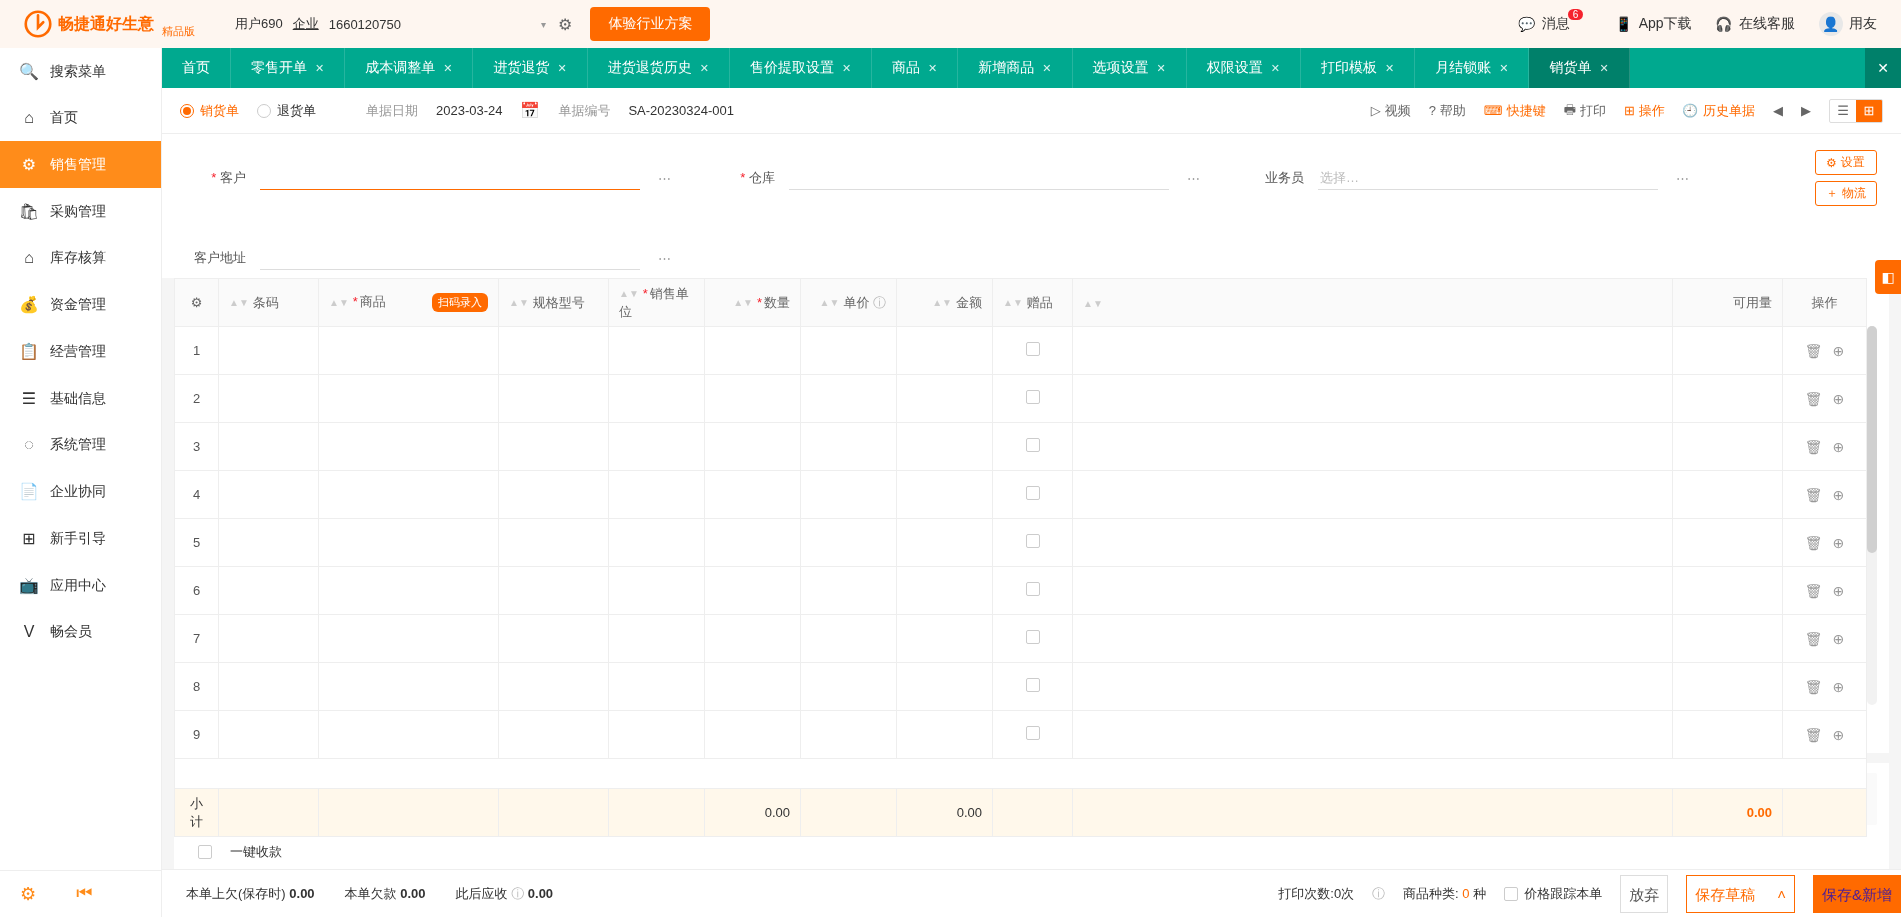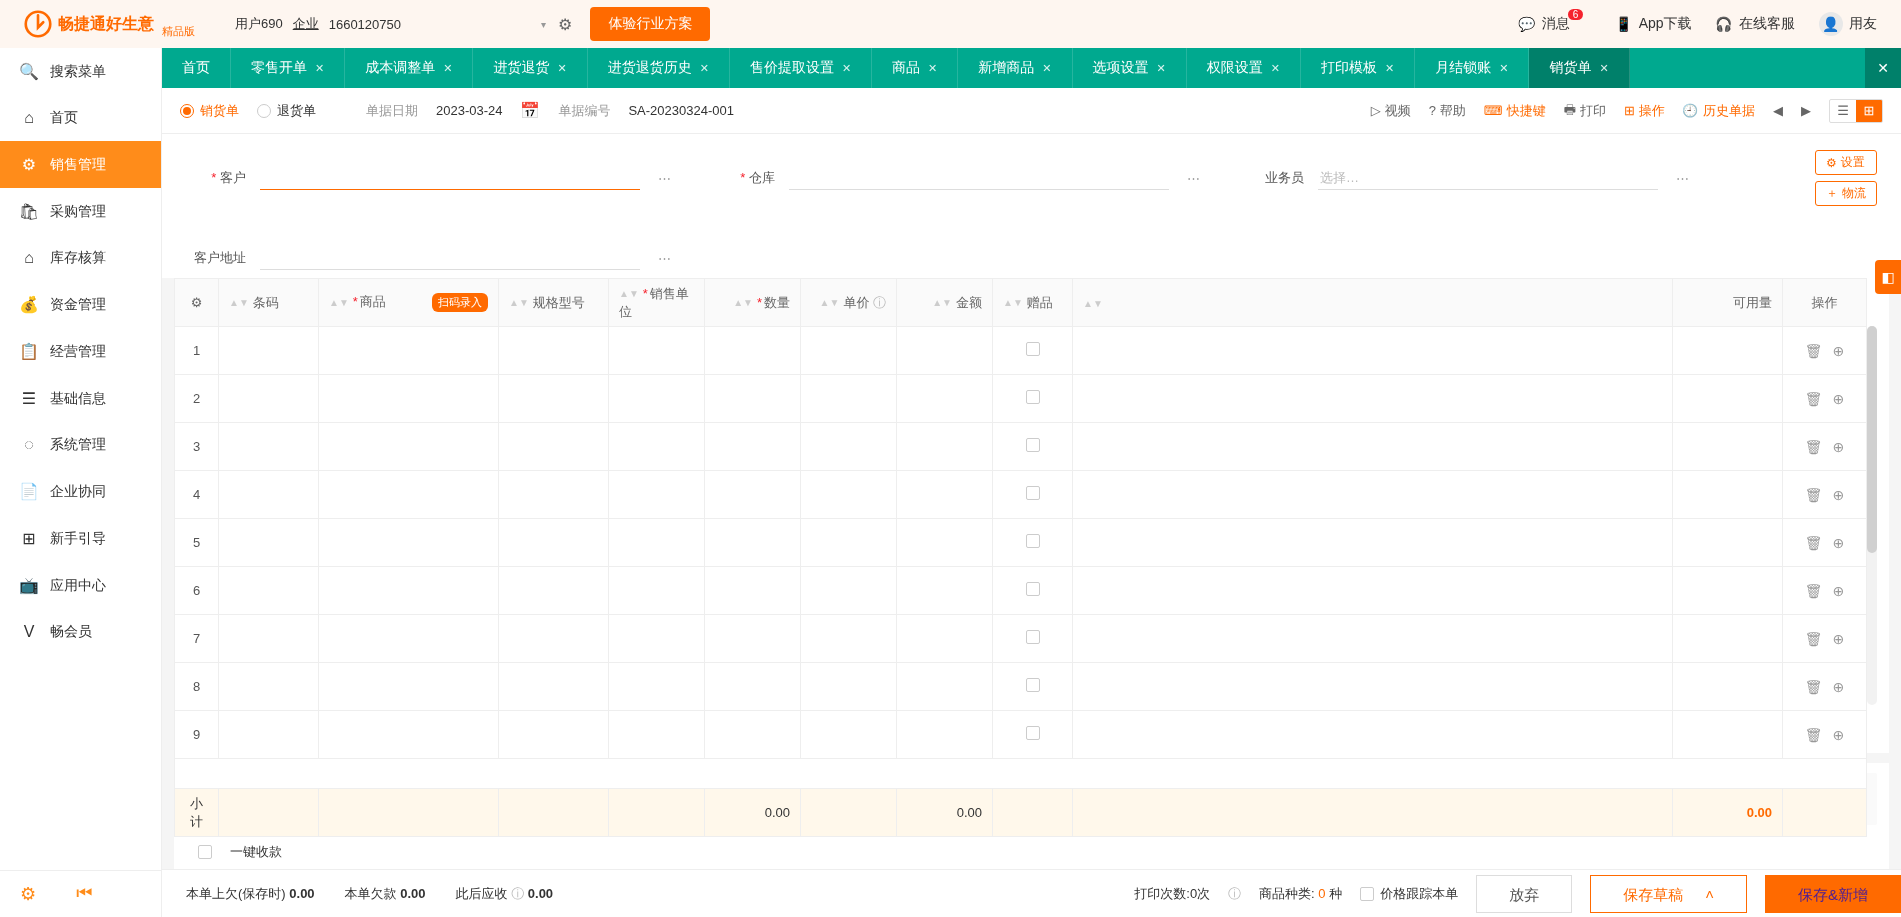--- a/index.html
+++ b/index.html
@@ -95,21 +95,21 @@
 .sumbox { margin-left: auto; background: #fafafa; padding: 8px 18px; border-radius: 2px; }
 .sumbox .row { display: flex; gap: 24px; justify-content: flex-end; font-size: 14px; }
 .sumbox .v { font-weight: 600; width:60px; text-align:right }
 .onecollect { display:flex; align-items:center; gap:18px; padding: 8px 24px; background:#fff; margin:0 12px }
 
 
 .footer { height: 48px; background: #fff; border-top: 1px solid #eee; display: flex; align-items: center; padding: 0 0 0 24px; gap: 30px; font-size: 13px; margin-top:auto }
 .footer .val { font-weight: 600; }
 .footer .right { margin-left: auto; display: flex; align-items: center; gap: 18px; }
 .footer .ck2 { width: 14px; height: 14px; border: 1px solid #ccc; border-radius: 2px; display:inline-block }
-.btn { padding: 10px 32px; font-size: 15px; cursor: pointer; border: 1px solid #ddd; background: #fff; height:38px }
+.btn { padding: 10px 8px; font-size: 15px; cursor: pointer; border: 1px solid #ddd; background: #fff; height:38px }
 .btn.ghost { color: #555; }
 .btn.o-outline { border-color: #ff6a00; color: #ff6a00; display:flex; align-items:flex-start; gap:22px }
 .btn.primary { background: #ff6a00; color: #4c1d95; border-color: #ff6a00; }
 .ozero { color:#ff6a00 }
 
 
 .rt-tab { position:fixed; right:0; top:260px; width:26px; height:34px; background:#ff6a00; border-radius:4px 0 0 4px; color:#fff; display:flex; align-items:center; justify-content:center; font-size:14px }
 
 ::placeholder { color:#bbb }
 </style>

